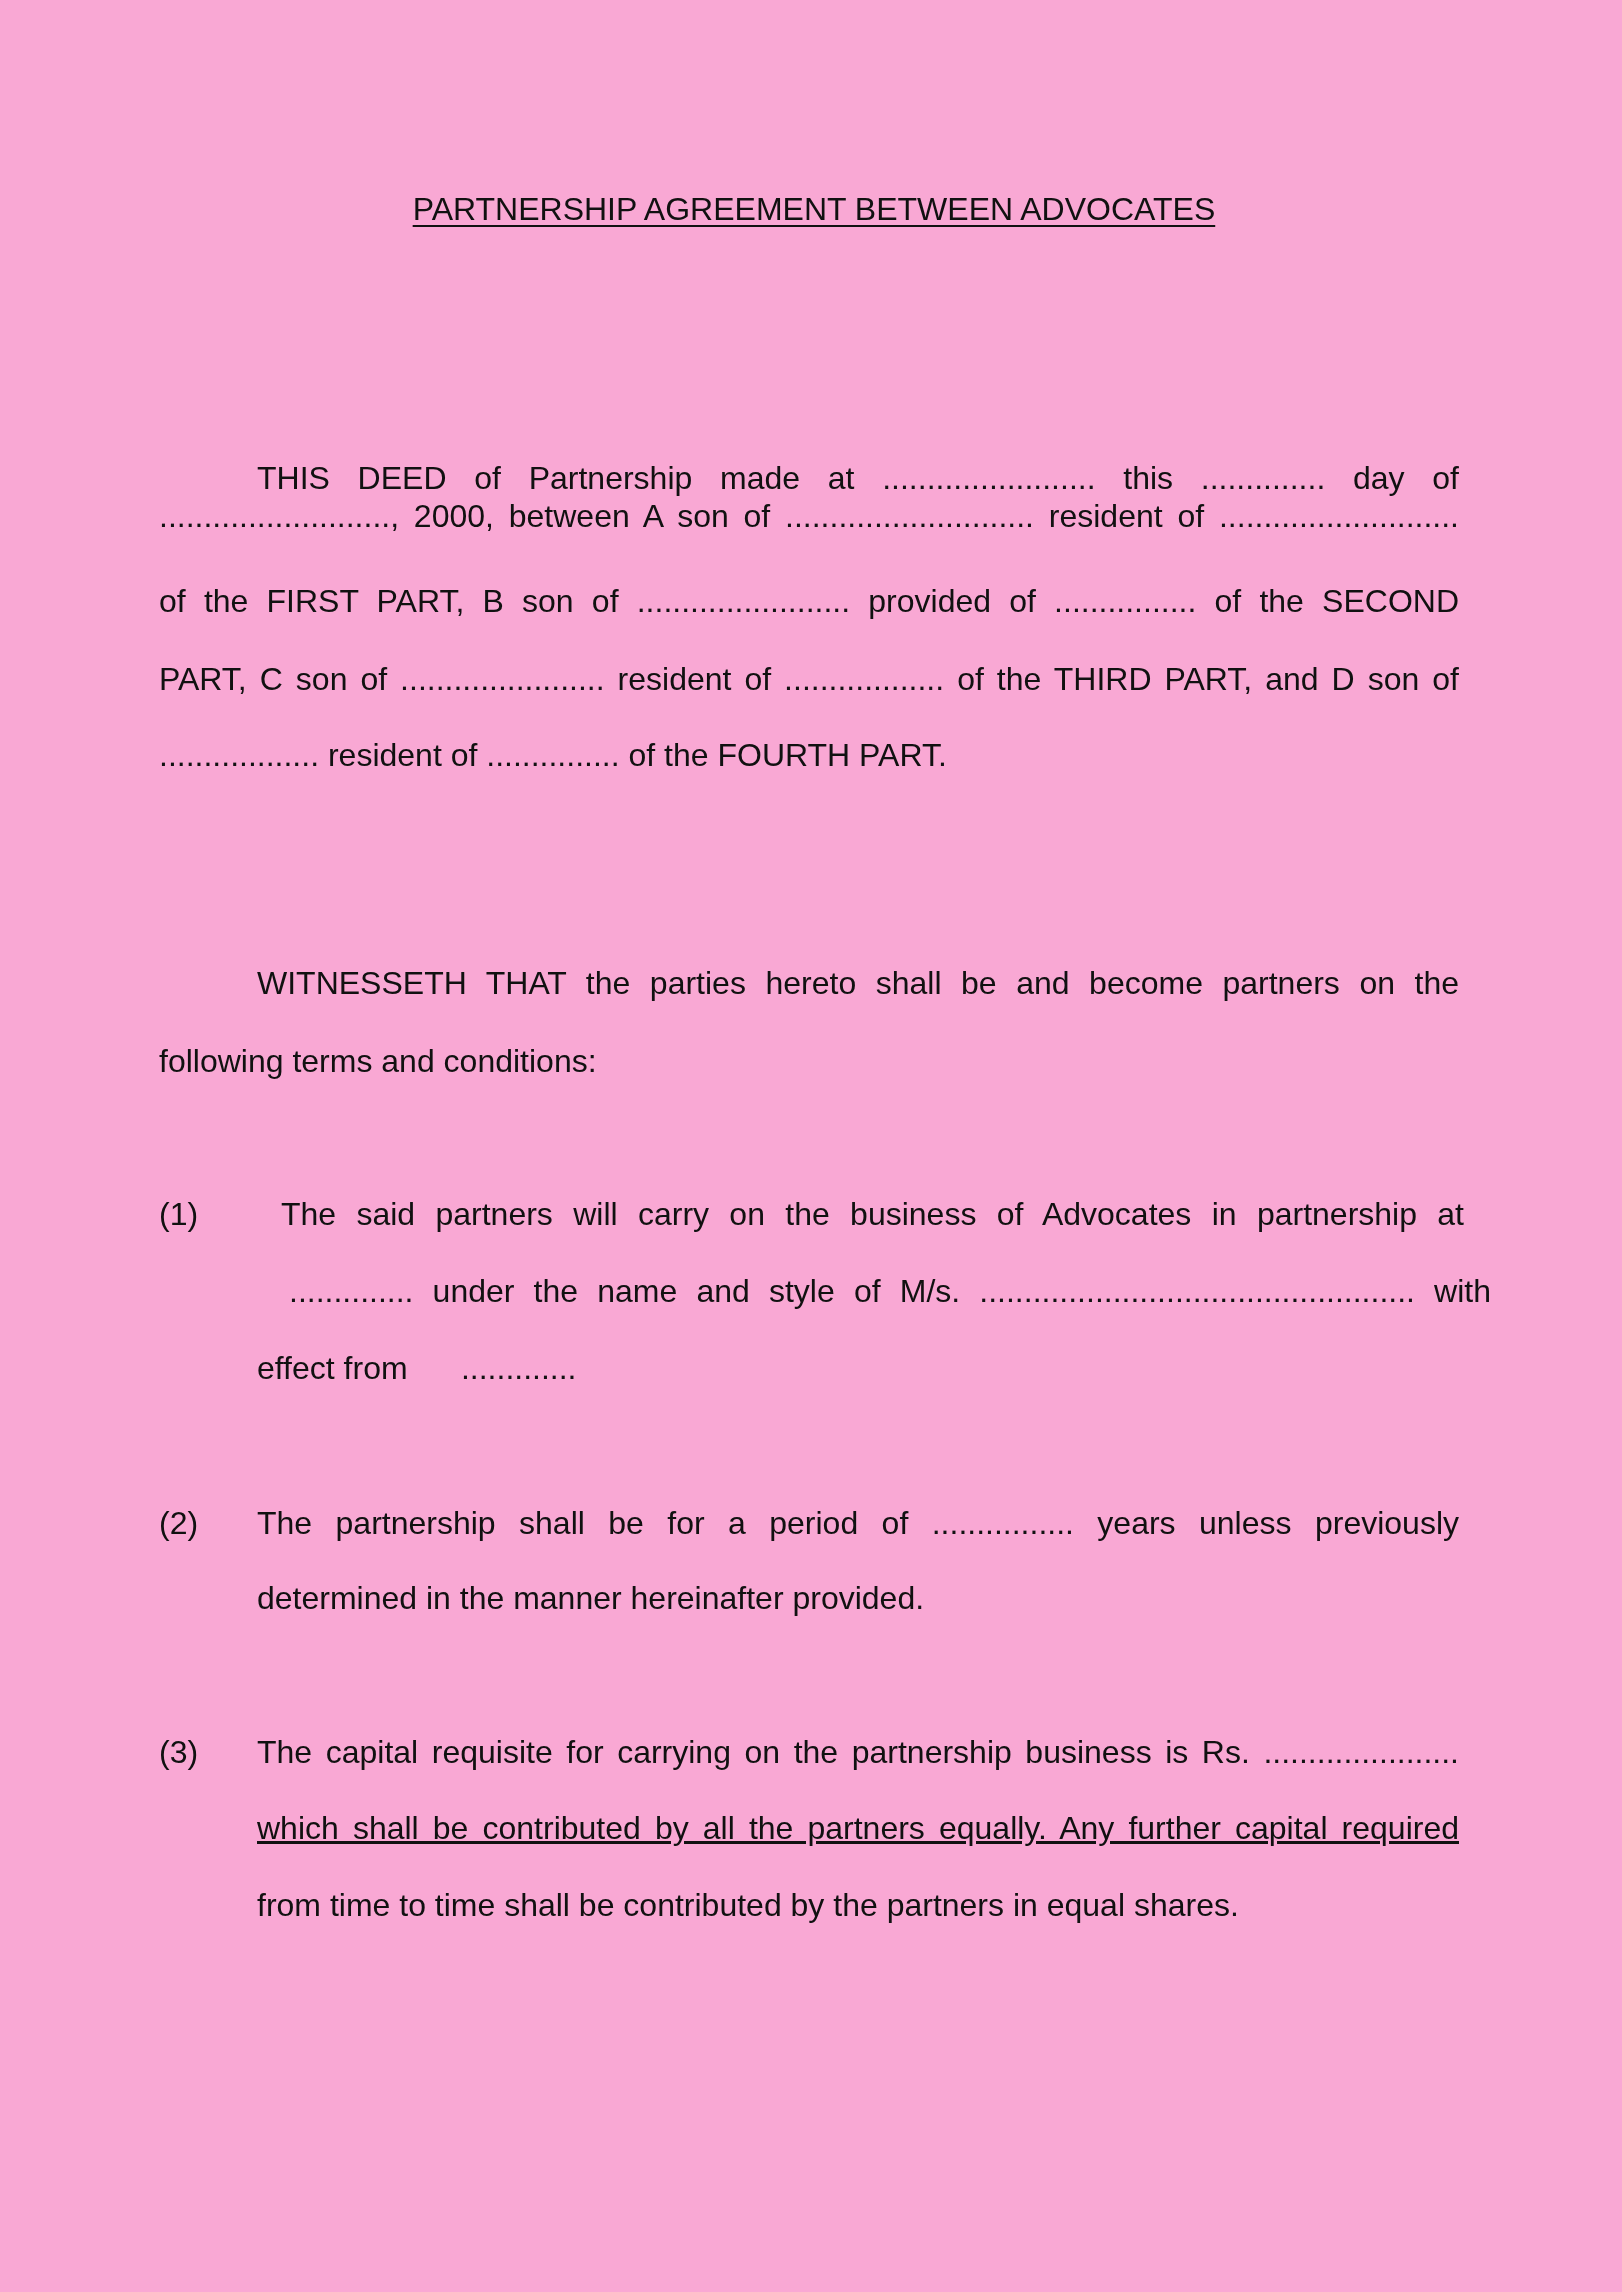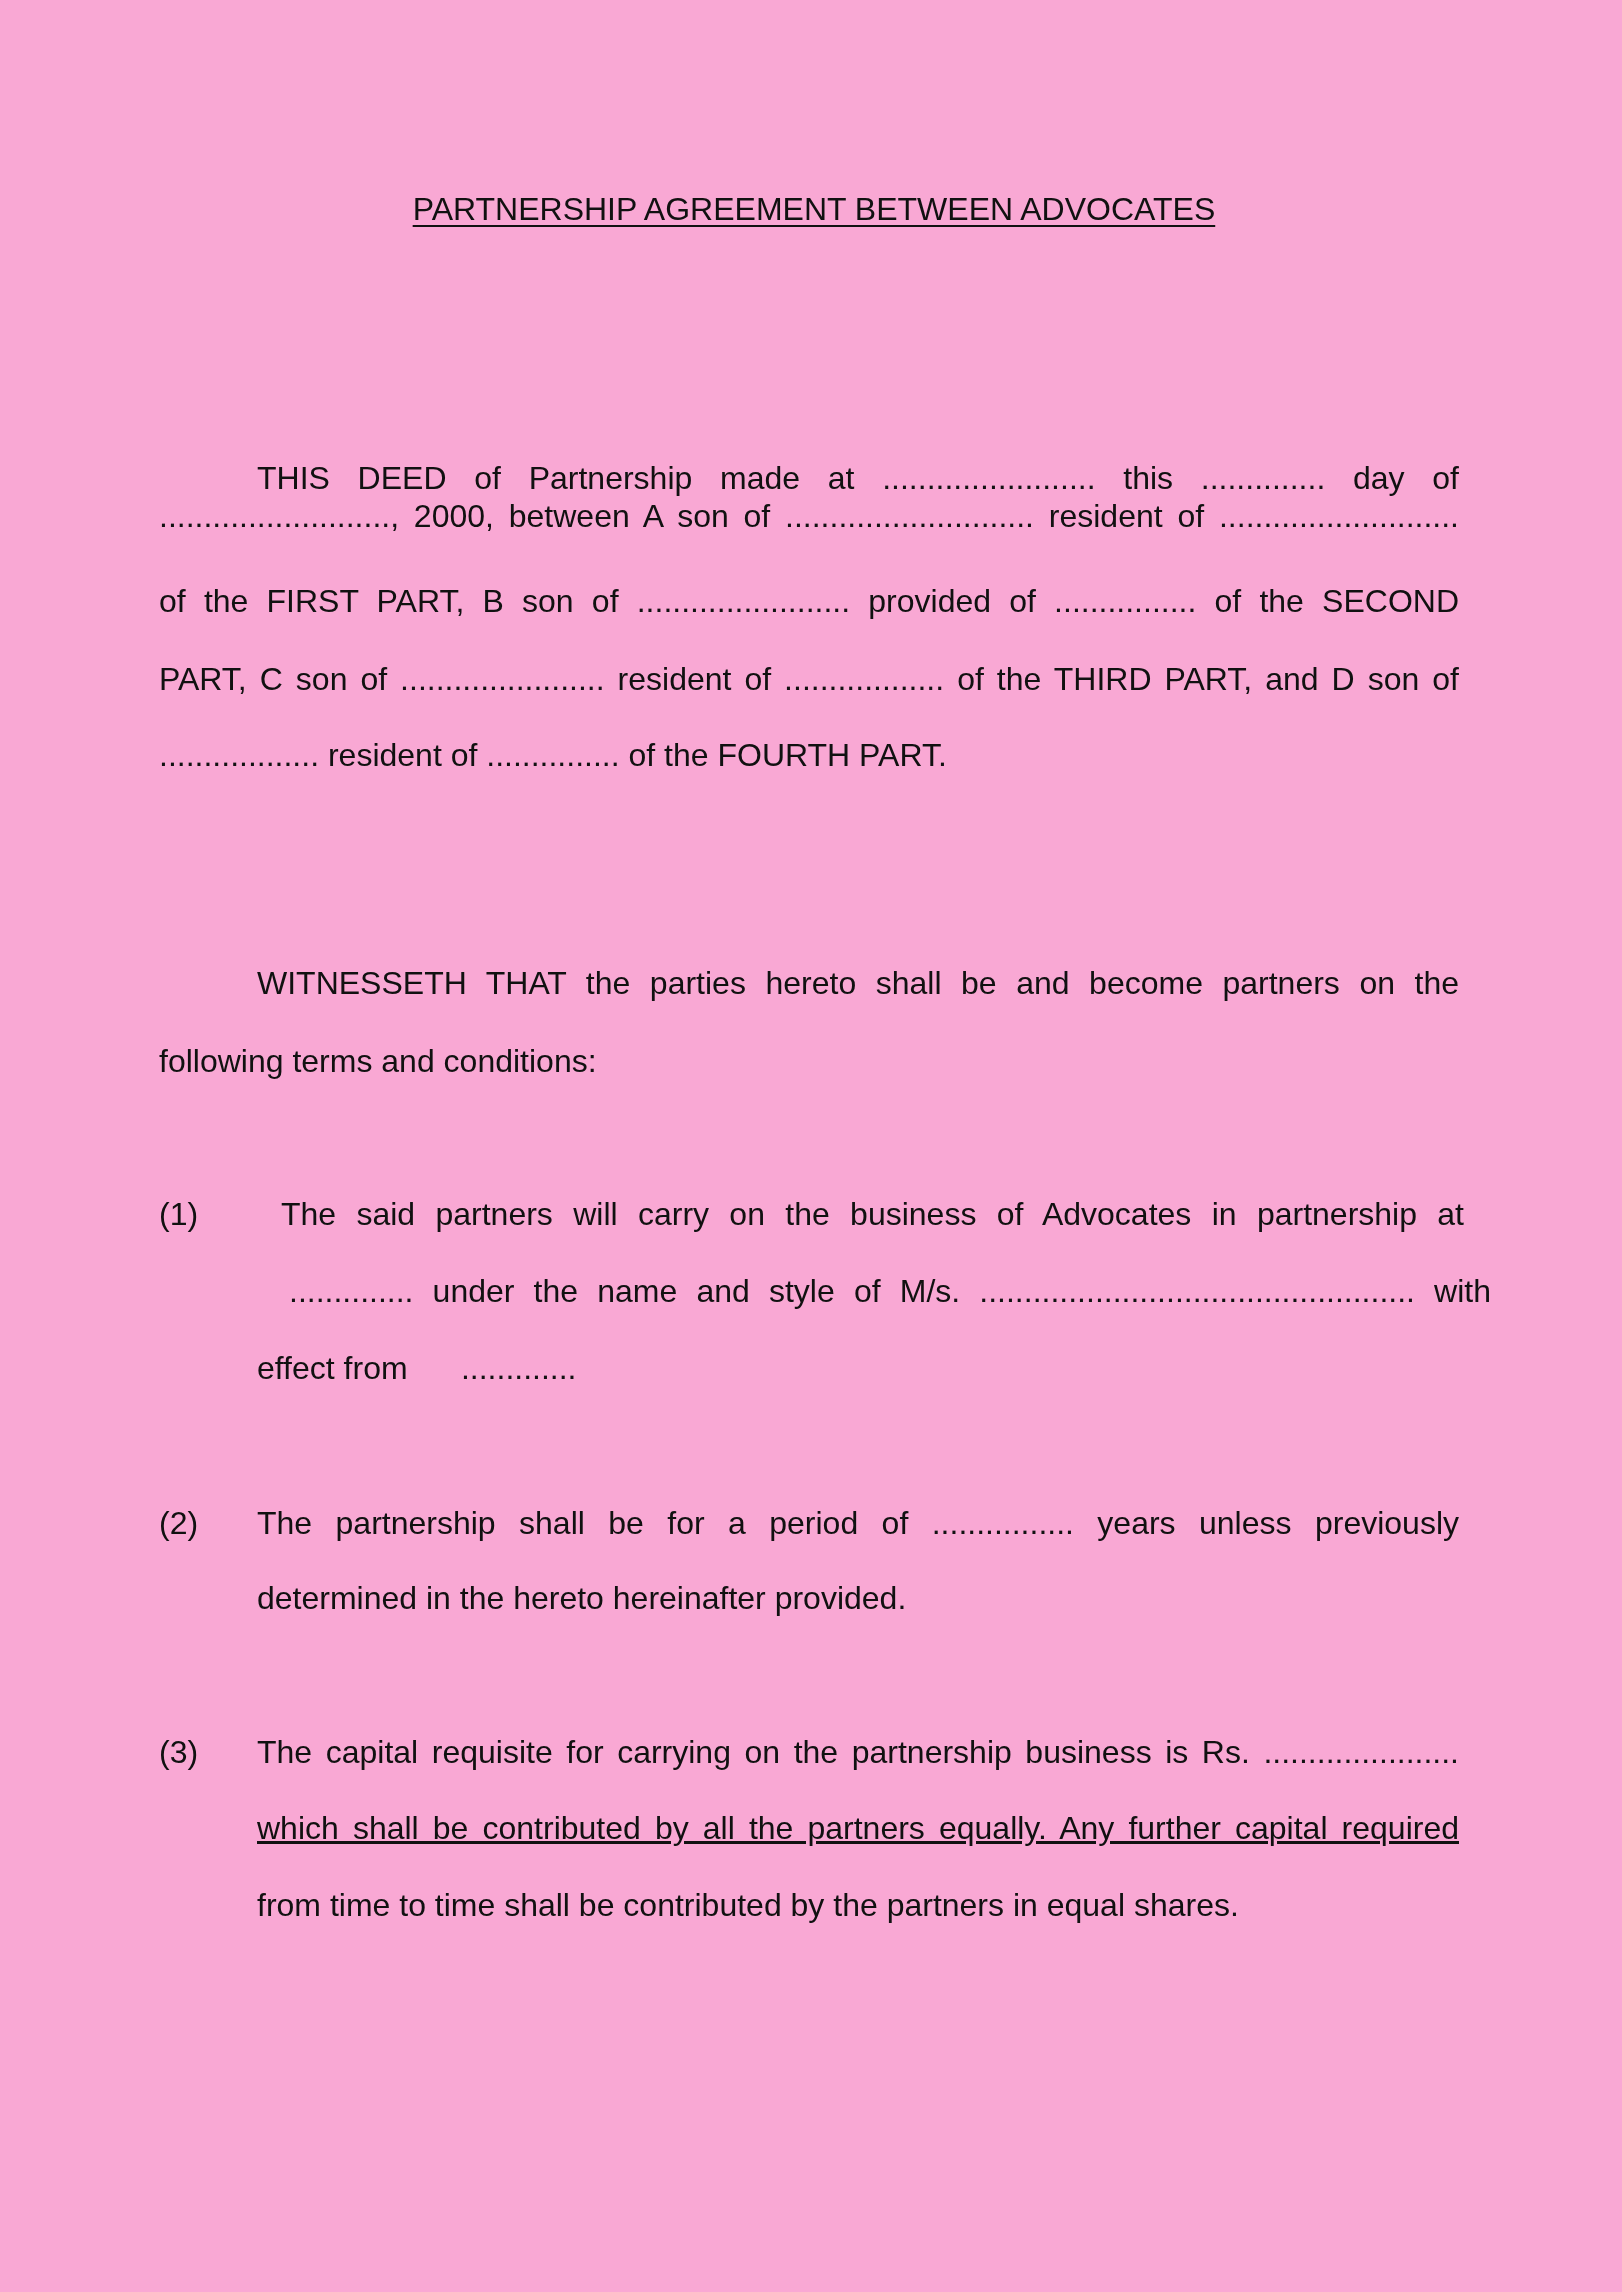--- a/index.html
+++ b/index.html
@@ -84,21 +84,21 @@
   <div>
     <span class="clause-num" style="top:1197px;">(1)</span>
     <div class="line just" style="left:281px; width:1183px; top:1197px;">The said partners will carry on the business of Advocates in partnership at</div>
     <div class="line just" style="left:257px; width:1202px; top:1274px;margin-left:32px;">.............. under the name and style of M/s. ................................................. with</div>
     <div class="line left" style="left:257px; top:1351px; white-space:pre;">effect from      .............</div>
   </div>
 
   <div>
     <span class="clause-num" style="top:1506px;">(2)</span>
     <div class="line just" style="left:257px; width:1202px; top:1506px;">The partnership shall be for a period of ................ years unless previously</div>
-    <div class="line left" style="left:257px; top:1581px;">determined in the hereto hereinafter provided.</div>
+    <div class="line left" style="left:257px; top:1581px;">determined in the manner hereinafter provided.</div>
   </div>
 
   <div>
     <span class="clause-num" style="top:1735px;">(3)</span>
     <div class="line just" style="left:257px; width:1202px; top:1735px;">The capital requisite for carrying on the partnership business is Rs. ......................</div>
     <div class="line just" style="left:257px; width:1202px; top:1811px;text-decoration:underline;">which shall be contributed by all the partners equally. Any further capital required</div>
     <div class="line left" style="left:257px; top:1888px;">from time to time shall be contributed by the partners in equal shares.</div>
   </div>
 
 </div>

